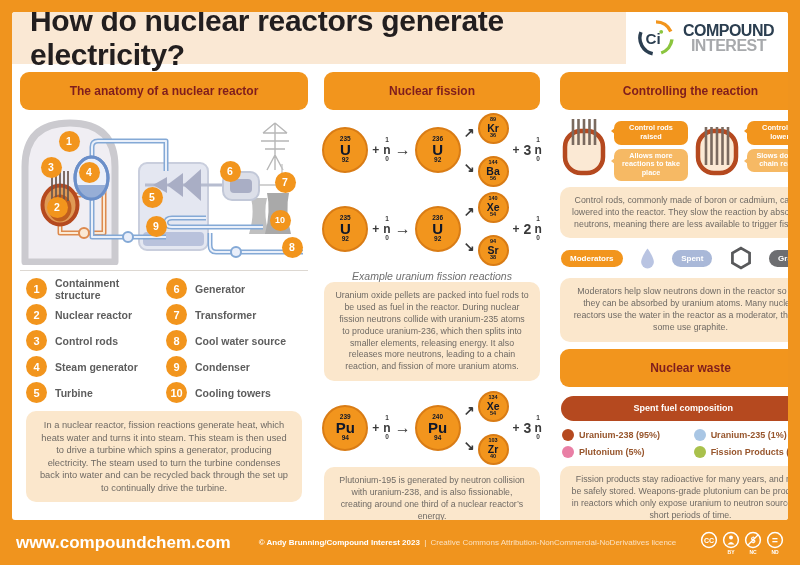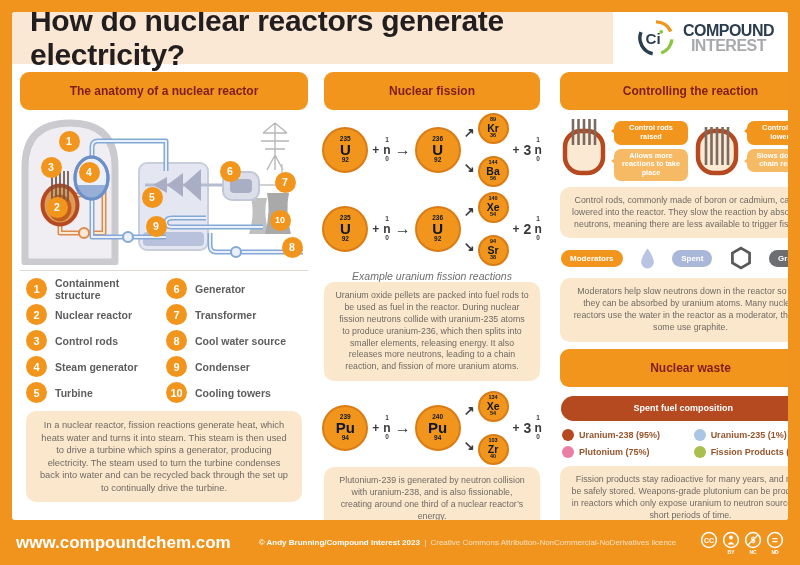--- a/index.html
+++ b/index.html
@@ -1,21 +1,21 @@
 <!DOCTYPE html>
 <html><head>
 <meta charset="utf-8">
 <style>
   html,body{margin:0;padding:0;background:#888;}
   .poster{position:relative;width:800px;height:565px;background:#f0941e;font-family:"Liberation Sans",sans-serif;overflow:hidden;}
   .card{position:absolute;left:12px;top:12px;width:776px;height:508px;background:#fff;border-radius:3px;display:flex;flex-direction:column;overflow:hidden;}
   
   .header{height:52px;background:#fae8d4;display:flex;align-items:center;justify-content:space-between;flex:0 0 auto;}
   .title{margin-left:18px;font-size:30px;font-weight:bold;color:#221e1f;letter-spacing:-0.3px;}
-  .logo-box{height:100%;background:#fff;display:flex;align-items:center;gap:8px;padding:0 14px 0 24px;}
+  .logo-box{height:100%;background:#fff;display:flex;align-items:center;gap:8px;padding:0 14px 0 11px;}
   .logo-text{line-height:0.95;font-weight:bold;font-size:16px;letter-spacing:-0.5px;text-align:center;}
   .logo-l1{color:#2b3e50;}
   .logo-l2{color:#a7a9ac;}
   
   .main{flex:1;display:flex;min-height:0;}
   .vdiv{width:1px;background:#d8d8d8;margin:10px 0;}
   .col{box-sizing:border-box;}
   .col-left{width:306px;padding:8px 6px 0 8px;}
   .col-mid{width:236px;padding:8px 10px 0 10px;}
   .col-right{flex:1;padding:8px 10px 0 10px;}
@@ -347,21 +347,21 @@
    </span>
             </span>
             <span class="op">+</span>
             <span class="ncount">3</span>
             <span class="neutron">
      <span class="nsup">1</span>
      <span class="nsym">n</span>
      <span class="nsub">0</span>
    </span>
           </div>
-        <div class="cream mid-box">Plutonium-239 is generated by neutron collision with uranium-238, and is also fissionable, creating around one third of a nuclear reactor’s energy.</div>
+        <div class="cream mid-box">Plutonium-195 is generated by neutron collision with uranium-238, and is also fissionable, creating around one third of a nuclear reactor’s energy.</div>
       </section>
 
       <div class="vdiv"></div>
 
       <section class="col col-right">
         <div class="pill">Controlling the reaction</div>
         <div class="ctrl-row" id="ctrlRow">
             <div class="ctrl-unit">
        <svg width="48" height="60" viewBox="0 0 48 60">
     <rect x="5" y="14" width="38" height="42" rx="16" fill="#fbe9d4" stroke="#b5491f" stroke-width="4.5"></rect>
@@ -406,21 +406,21 @@
             <div class="wl-item">
        <span class="wl-dot" style="background:#b5491f"></span>
        <span class="wl-label">Uranium-238 (95%)</span>
      </div>
             <div class="wl-item">
        <span class="wl-dot" style="background:#a9c6e4"></span>
        <span class="wl-label">Uranium-235 (1%)</span>
      </div>
             <div class="wl-item">
        <span class="wl-dot" style="background:#e97fa5"></span>
-       <span class="wl-label">Plutonium (75%)</span>
+       <span class="wl-label">Plutonium (5%)</span>
      </div>
             <div class="wl-item">
        <span class="wl-dot" style="background:#a9c14c"></span>
        <span class="wl-label">Fission Products (3%)</span>
      </div>
           </div>
         <div class="cream mid-box">Fission products stay radioactive for many years, and must be safely stored. Weapons-grade plutonium can be produced in reactors which only expose uranium to neutron sources for short periods of time.</div>
       </section>
     </div>
   </div>

